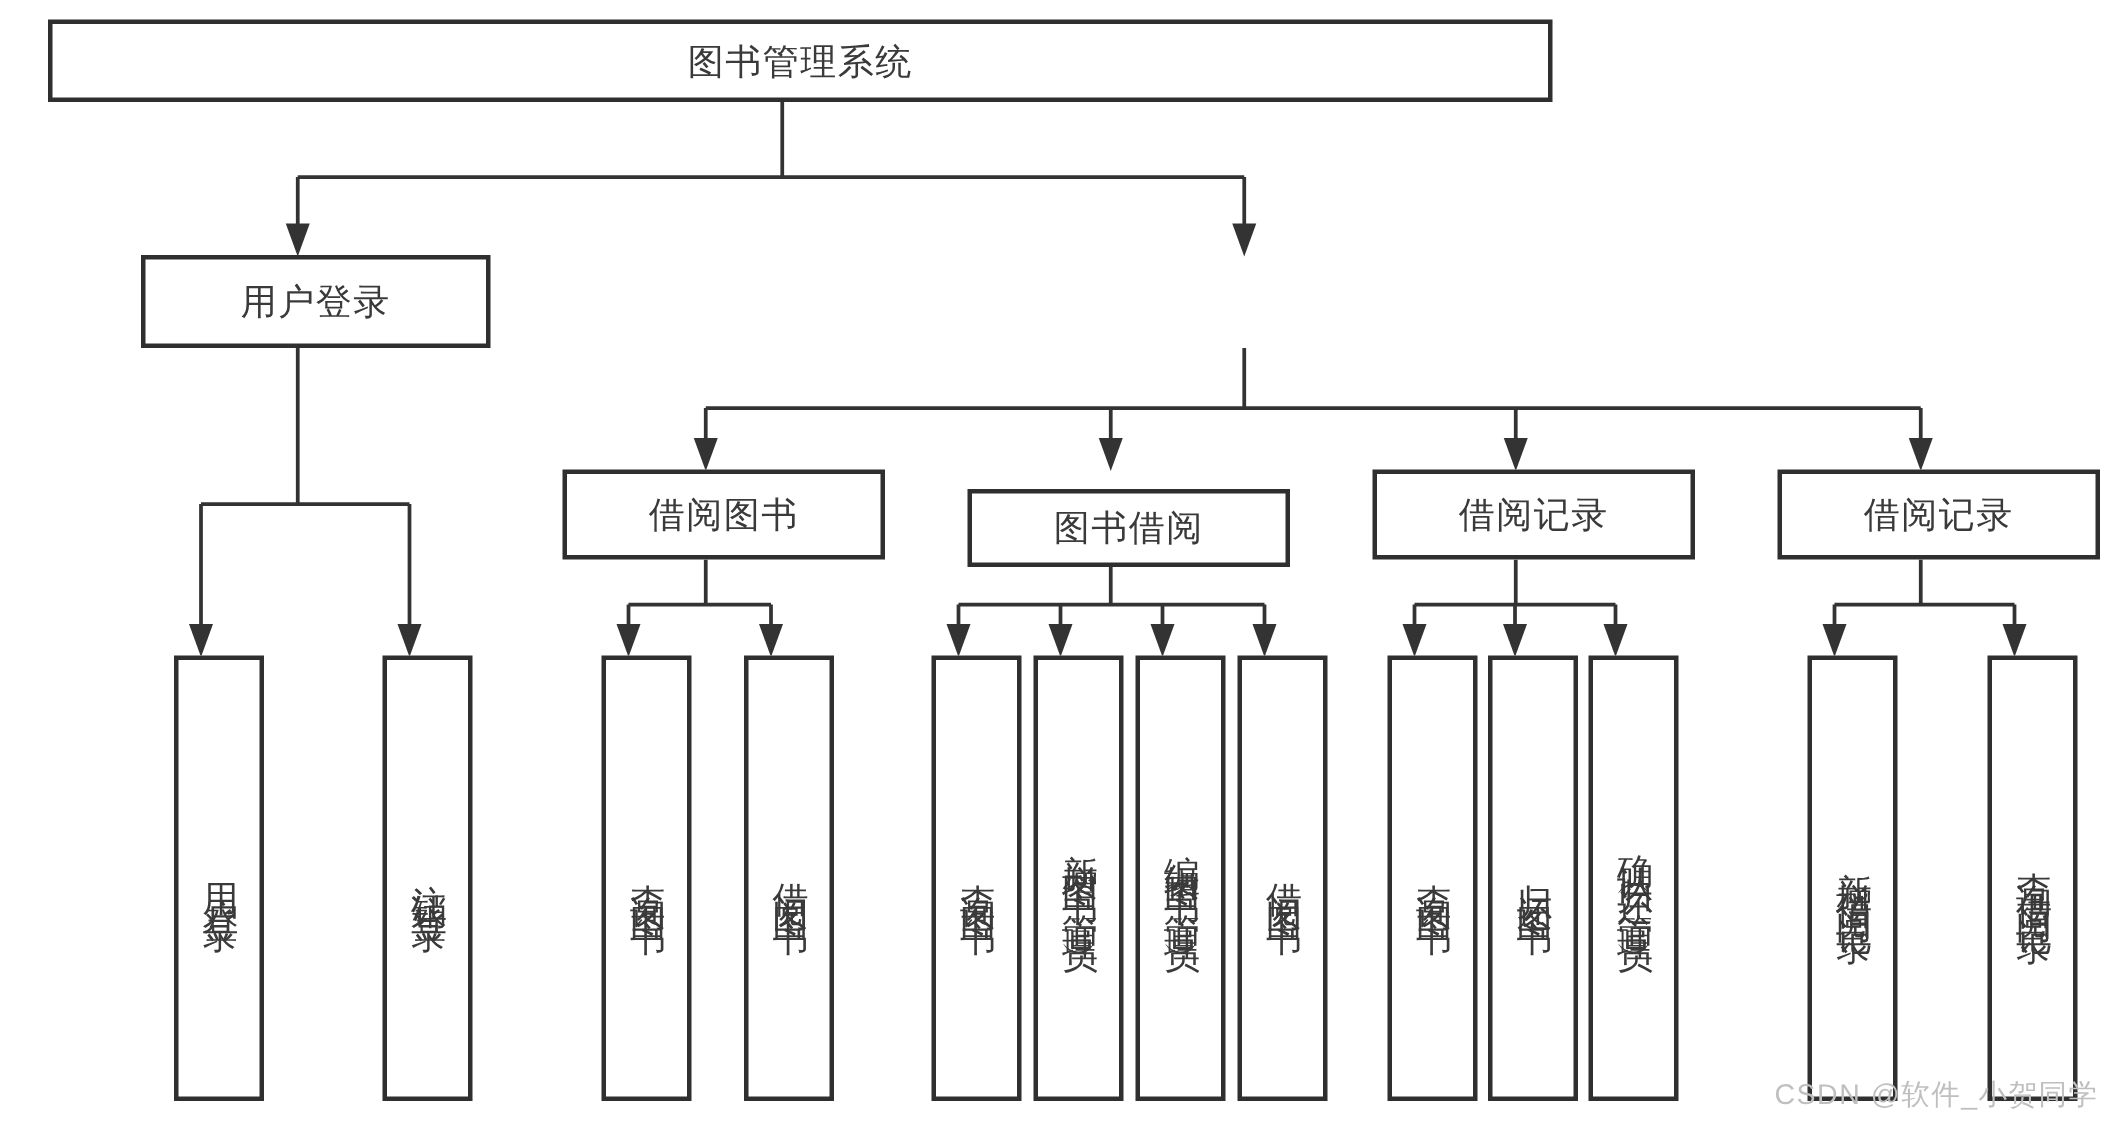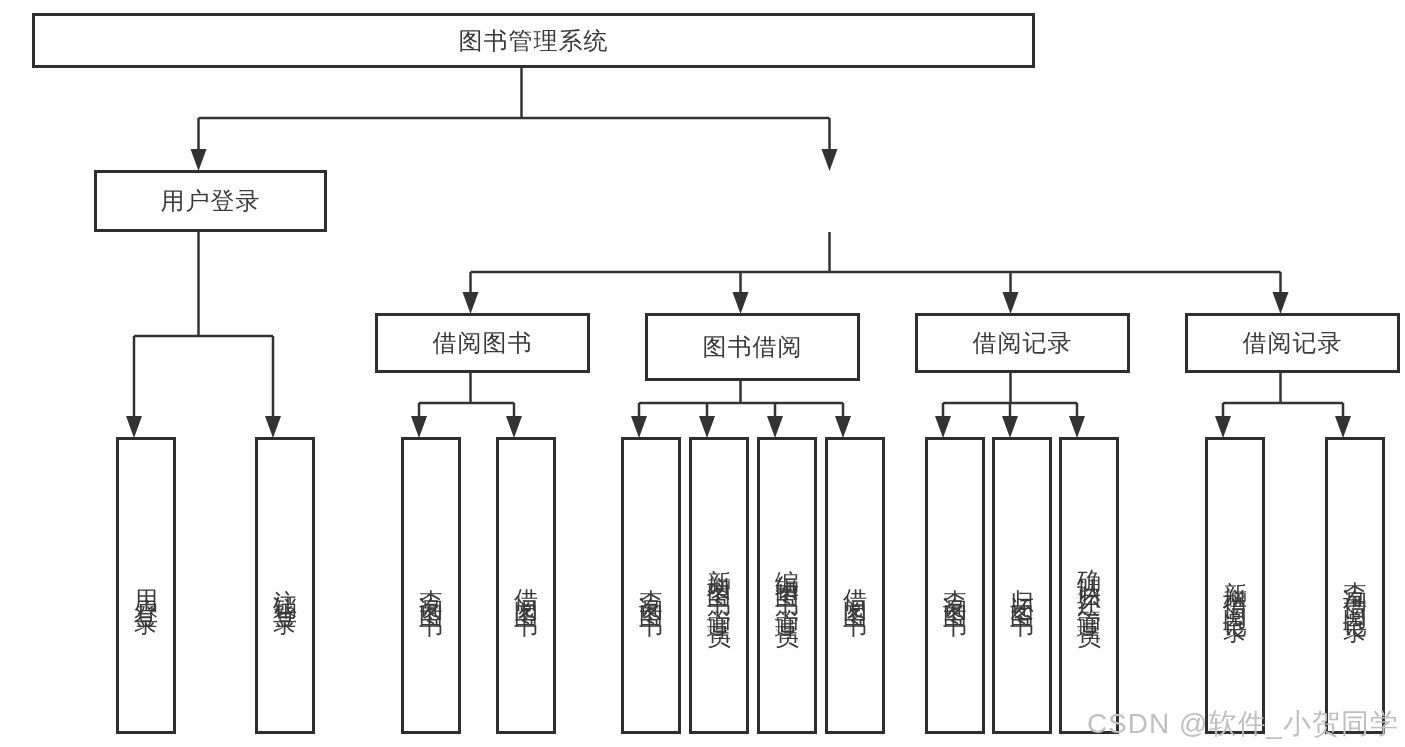--- a/index.html
+++ b/index.html
@@ -42,21 +42,21 @@
     writing-mode: vertical-rl;
     text-orientation: mixed;
     font-size: 24px;
     letter-spacing: 8px;
     line-height: 1;
   }
   .watermark {
     position: absolute;
     right: 6px;
     bottom: 4px;
-    font-size: 28px;
+    font-size: 19px;
     color: #bfbfbf;
     letter-spacing: 1px;
     z-index: 3;
     white-space: nowrap;
   }
 </style>
 </head>
 <body>
 
 <div class="canvas">
@@ -111,21 +111,21 @@
       <line x1="1223" y1="403" x2="1343" y2="403" stroke="#333333" stroke-width="2.5"></line>
       <line x1="1223" y1="403" x2="1223" y2="419" stroke="#333333" stroke-width="2.5"></line>
       <polygon points="1215,416 1231,416 1223,438" fill="#333333"></polygon>
       <line x1="1343" y1="403" x2="1343" y2="419" stroke="#333333" stroke-width="2.5"></line>
       <polygon points="1335,416 1351,416 1343,438" fill="#333333"></polygon>
     </svg>
   <div class="watermark">CSDN @软件_小贺同学</div>
 <div class="node node-h" style="left: 20px; top: 13px; width: 1003px; height: 55px;">图书管理系统</div>
     <div class="node node-h" style="left: 82px; top: 170px; width: 233px; height: 62px;">用户登录</div>
     <div class="node node-h" style="left: 363px; top: 313px; width: 215px; height: 60px;">借阅图书</div>
-    <div class="node node-h" style="left: 633px; top: 313px; width: 215px; height: 68px;">图书借阅</div>
+    <div class="node node-h" style="left: 633px; top: 326px; width: 215px; height: 52px;">图书借阅</div>
     <div class="node node-h" style="left: 903px; top: 313px; width: 215px; height: 60px;">借阅记录</div>
     <div class="node node-h" style="left: 1173px; top: 313px; width: 215px; height: 60px;">借阅记录</div>
     <div class="node node-v" style="left: 104px; top: 437px; width: 60px; height: 297px;">用户登录</div>
     <div class="node node-v" style="left: 243px; top: 437px; width: 60px; height: 297px;">注销登录</div>
     <div class="node node-v" style="left: 389px; top: 437px; width: 60px; height: 297px;">查询图书</div>
     <div class="node node-v" style="left: 484px; top: 437px; width: 60px; height: 297px;">借阅图书</div>
     <div class="node node-v" style="left: 609px; top: 437px; width: 60px; height: 297px;">查询图书</div>
     <div class="node node-v" style="left: 677px; top: 437px; width: 60px; height: 297px;">新增图书（管理员）</div>
     <div class="node node-v" style="left: 745px; top: 437px; width: 60px; height: 297px;">编辑图书（管理员）</div>
     <div class="node node-v" style="left: 813px; top: 437px; width: 60px; height: 297px;">借阅图书</div>

